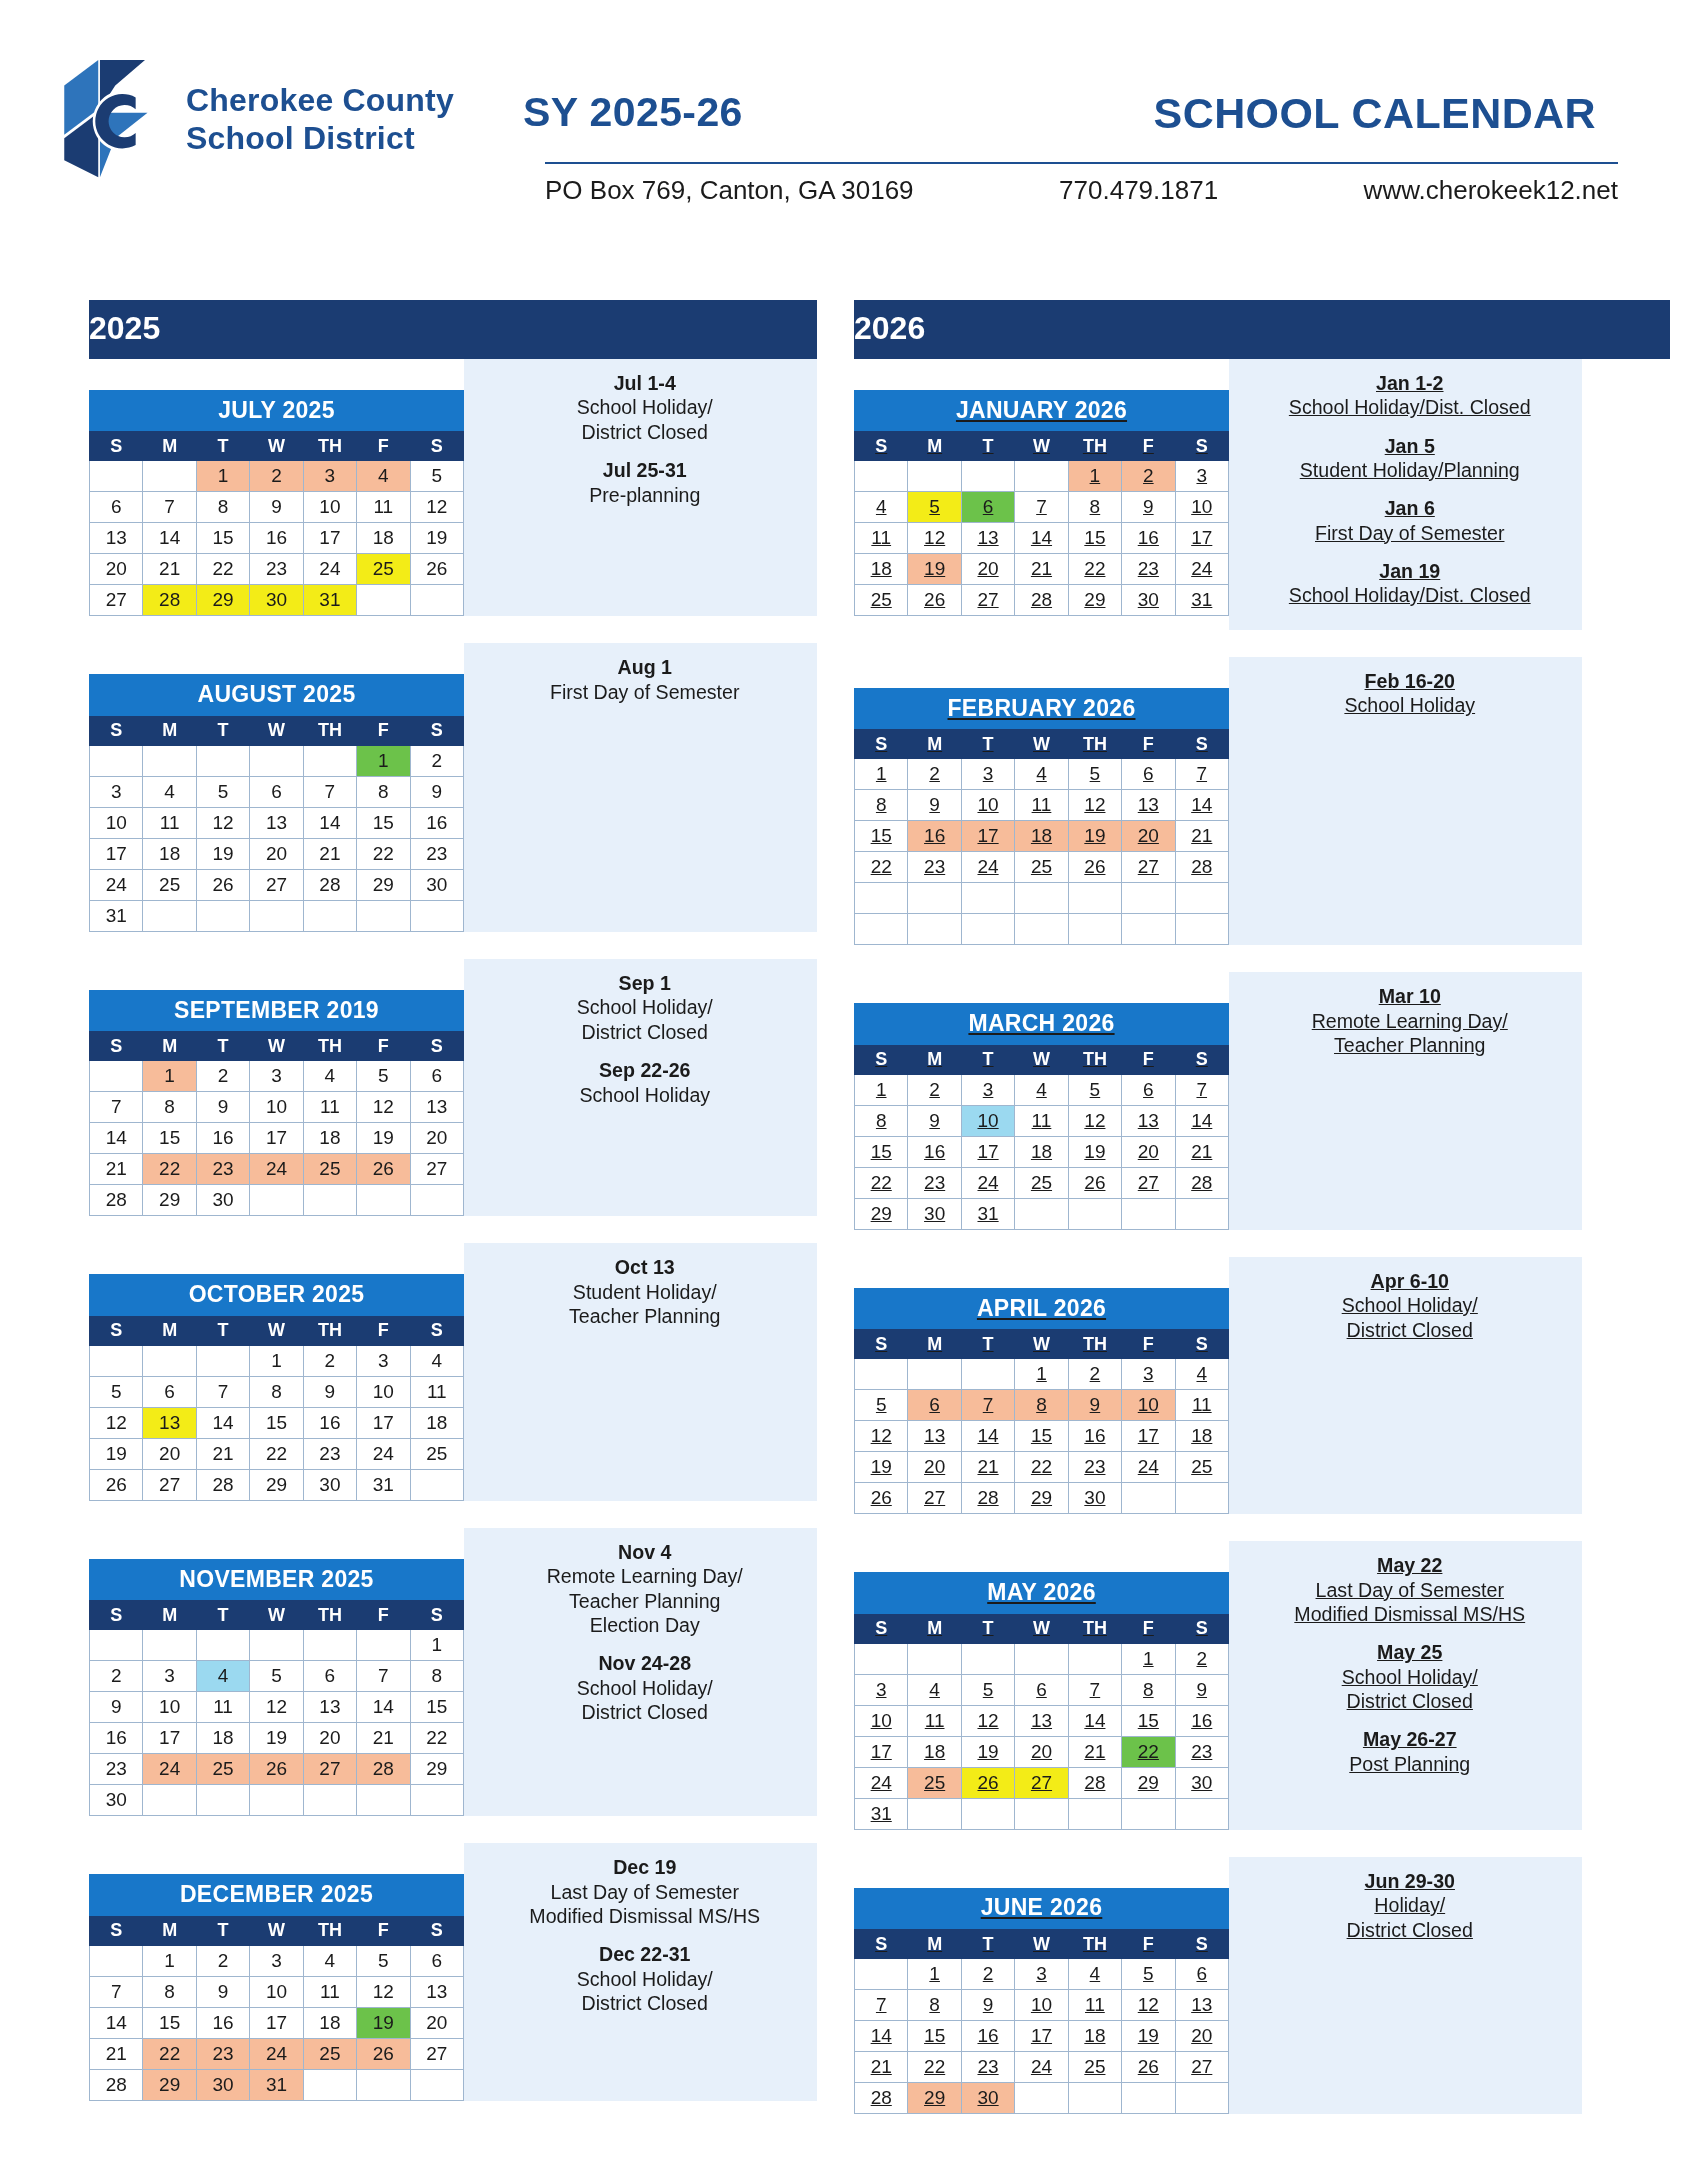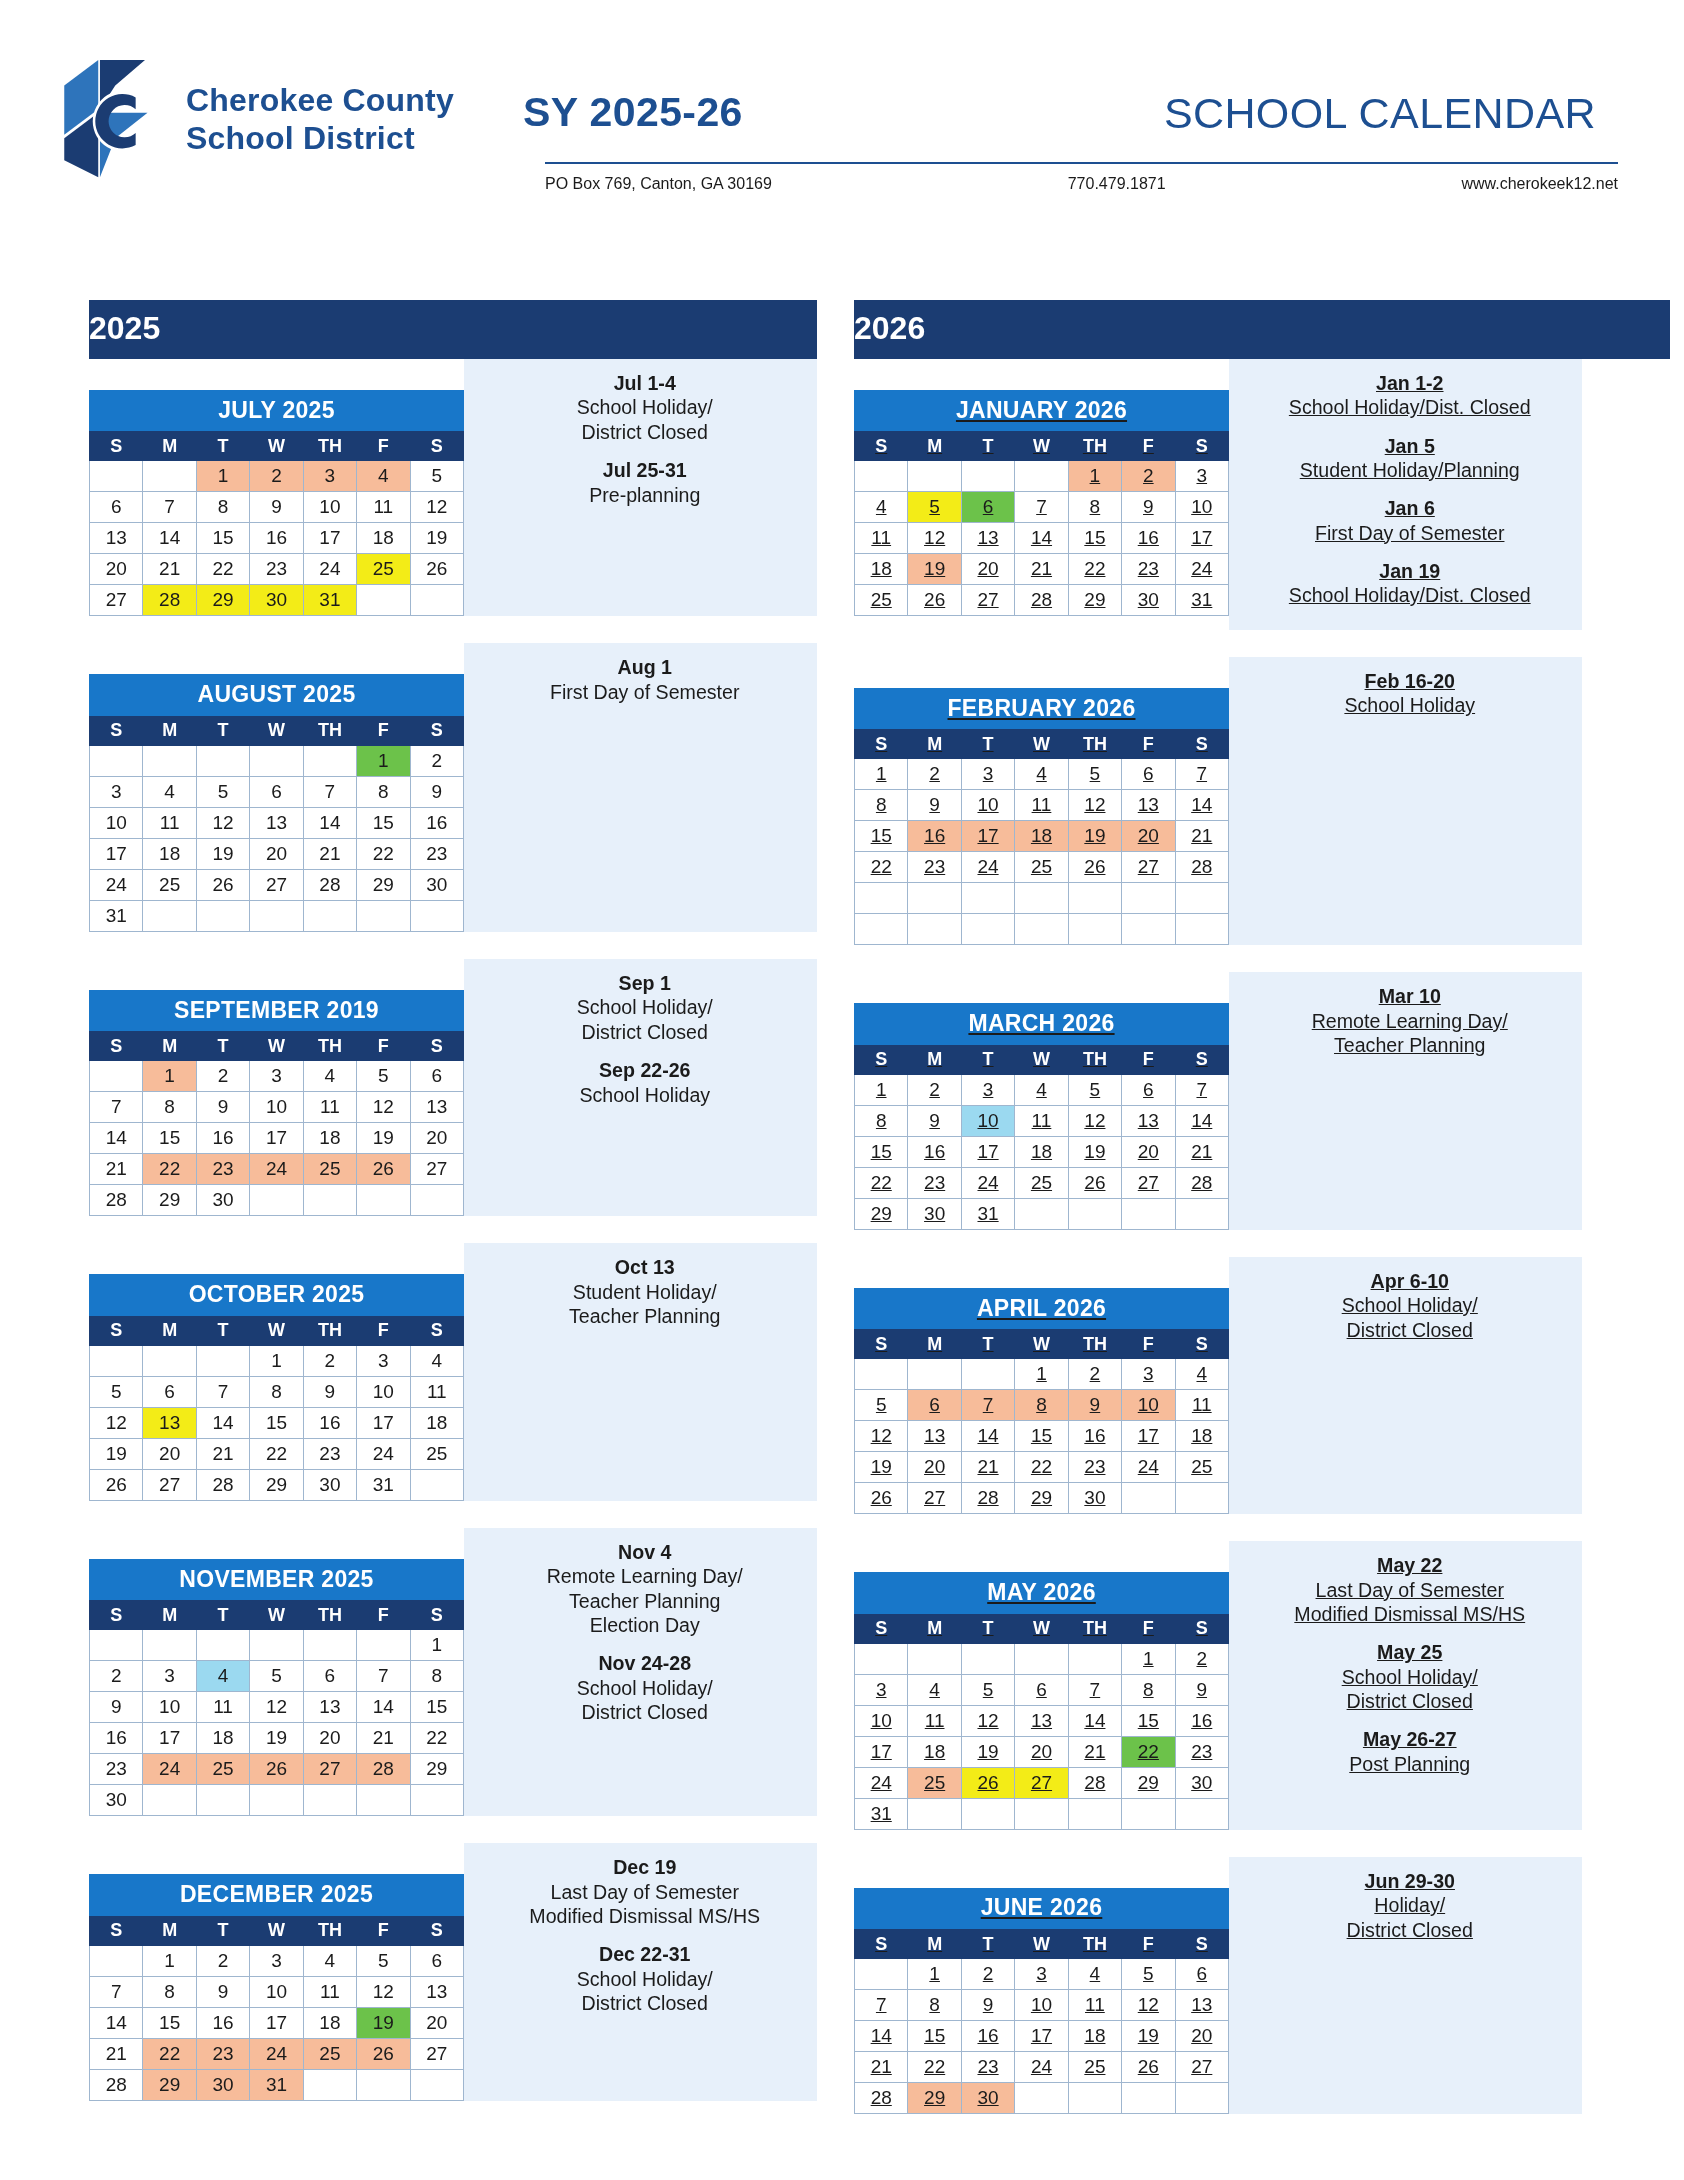--- a/index.html
+++ b/index.html
@@ -28,31 +28,31 @@
   }
   .title-block {
     position:absolute; left:523px; top:89px; width:1073px;
     display:flex; align-items:flex-start; justify-content:space-between;
   }
   .sy-title {
     font-size:41px; font-weight:bold; color:#1d4f91;
     letter-spacing:0.4px;
   }
   .cal-title {
-    font-size:43px; font-weight:normal; color:#1d4f91;
+    font-size:43px; font-weight:bold; color:#1d4f91;
     letter-spacing:0.4px;
   }
   .contact-rule {
     position:absolute; left:545px; top:162px; width:1073px;
     border-top:2.6px solid #1d4f91;
   }
   .contact-row {
     position:absolute; left:545px; top:175px; width:1073px;
     display:flex; align-items:center; justify-content:space-between;
-    font-size:16px; color:#1b1b1b;
+    font-size:26px; color:#1b1b1b;
   }
   
   .year-banners {
     position:absolute; top:300px; left:0; width:100%;
     display:flex; gap:0;
   }
   .year-banner {
     background:#1b3c72; color:#ffffff;
     font-size:32px; font-weight:bold; text-align:left;
     padding:10.2px 0 12px 0;

